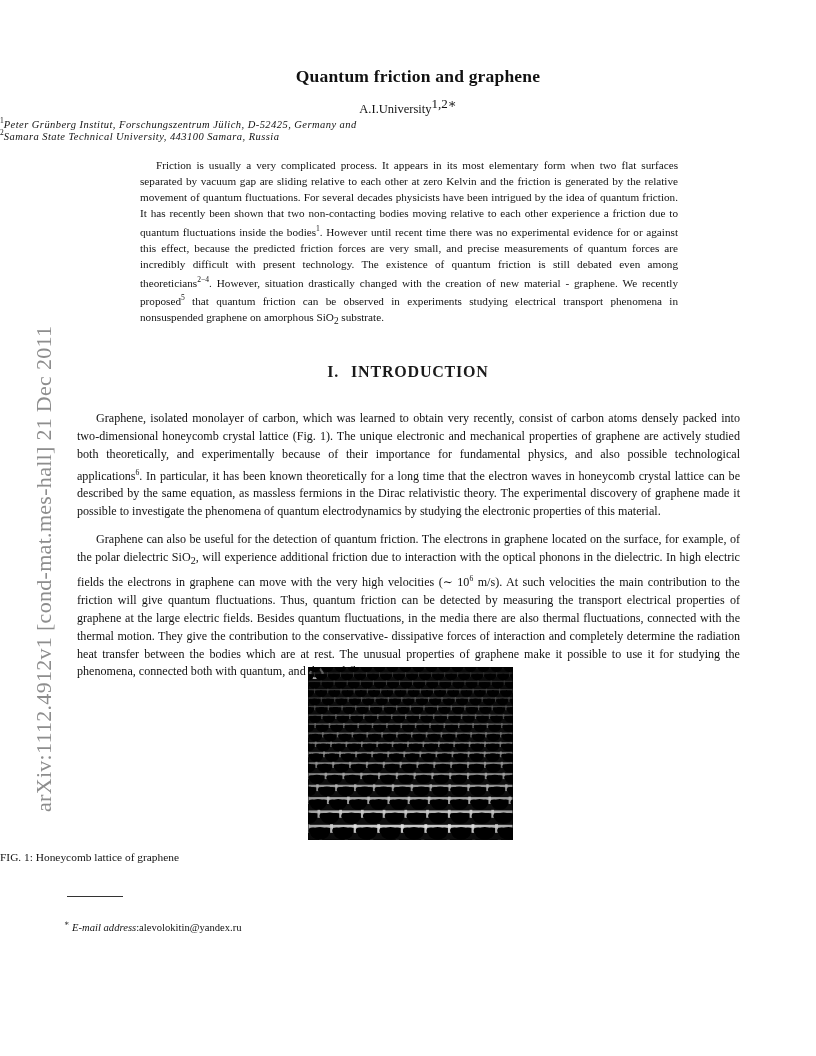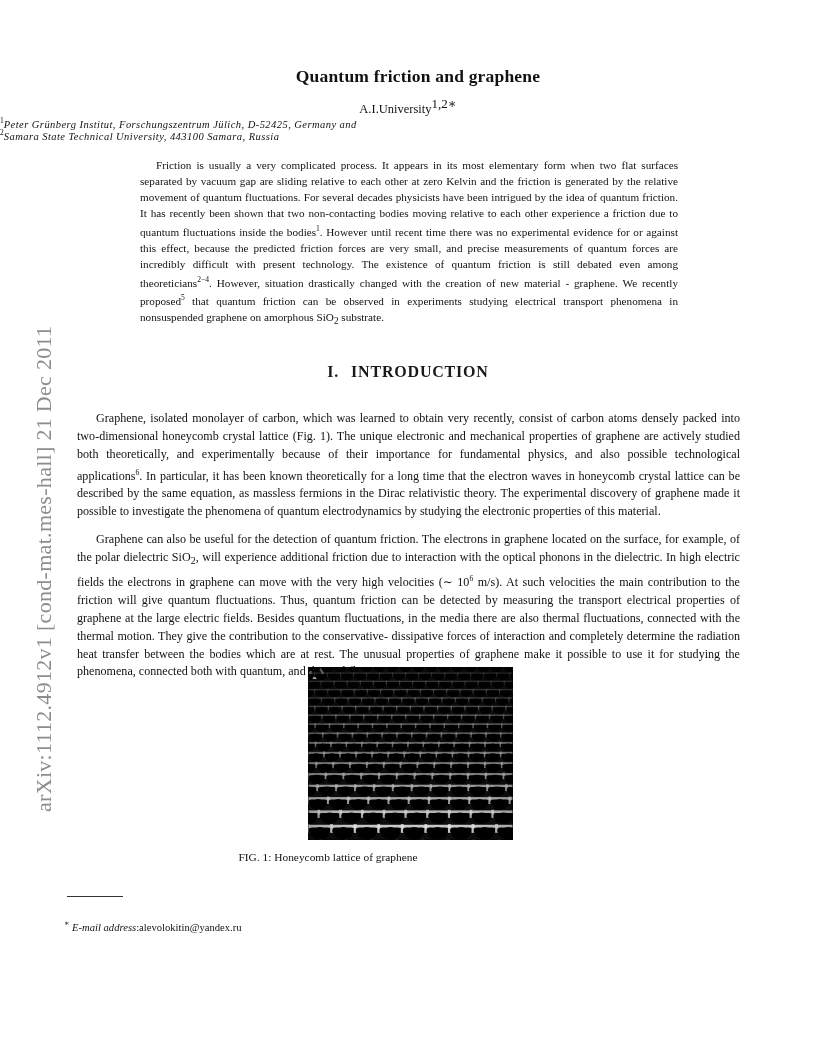--- a/index.html
+++ b/index.html
@@ -128,21 +128,20 @@
     background: #0b0b0b;
     overflow: hidden;
   }
   .figure svg { display: block; }
 
   .fig-caption {
     position: absolute;
     left: 0;
     top: 851px;
     width: 656px;
-    text-align: center;
     font-size: 11.4px;
     color: #111;
   }
 
   
   .footnote-rule {
     position: absolute;
     left: 67px;
     top: 896px;
     width: 56px;

